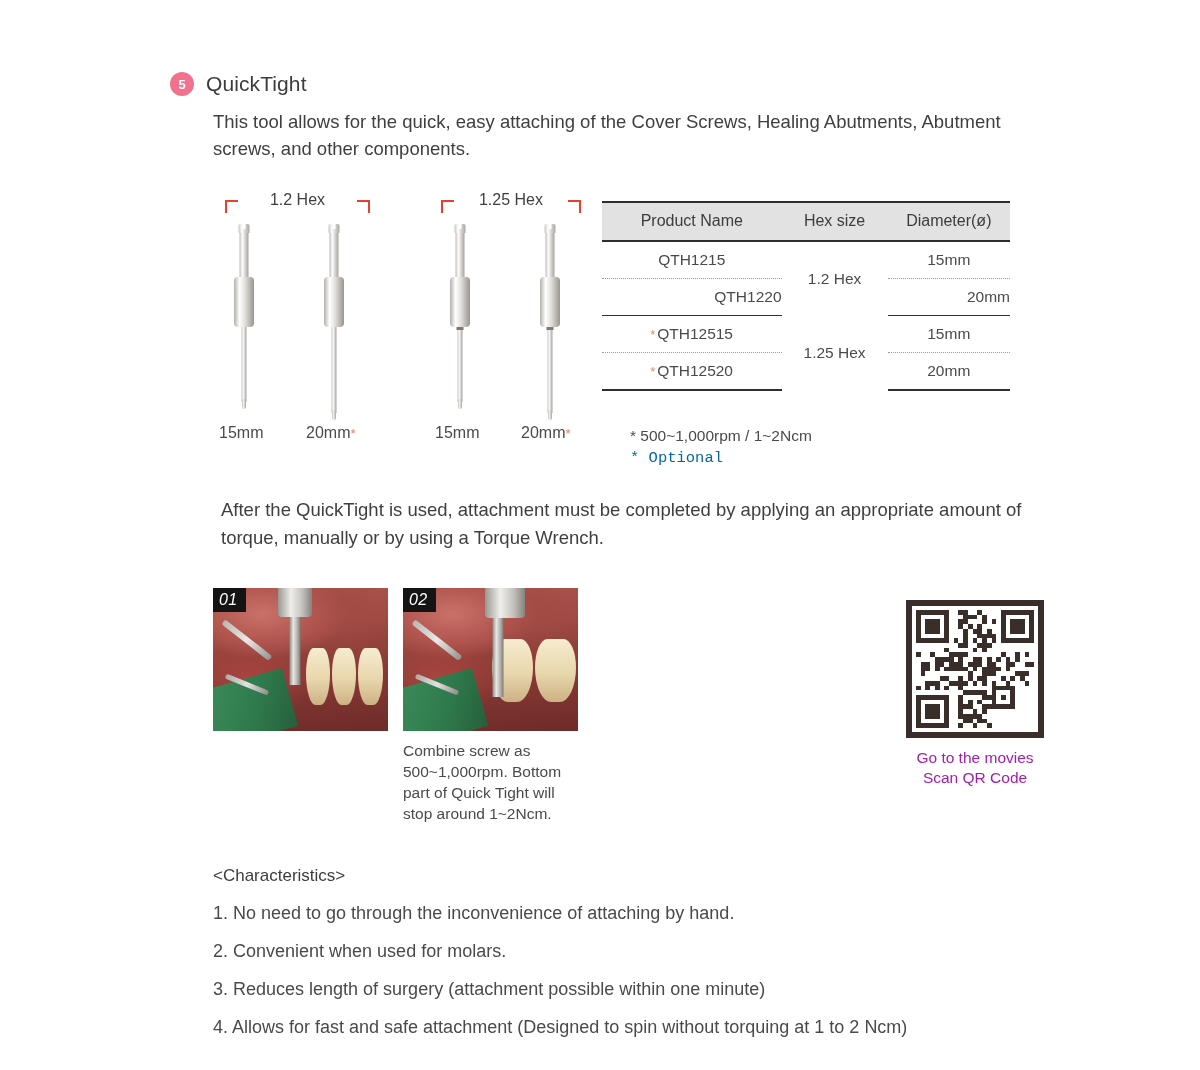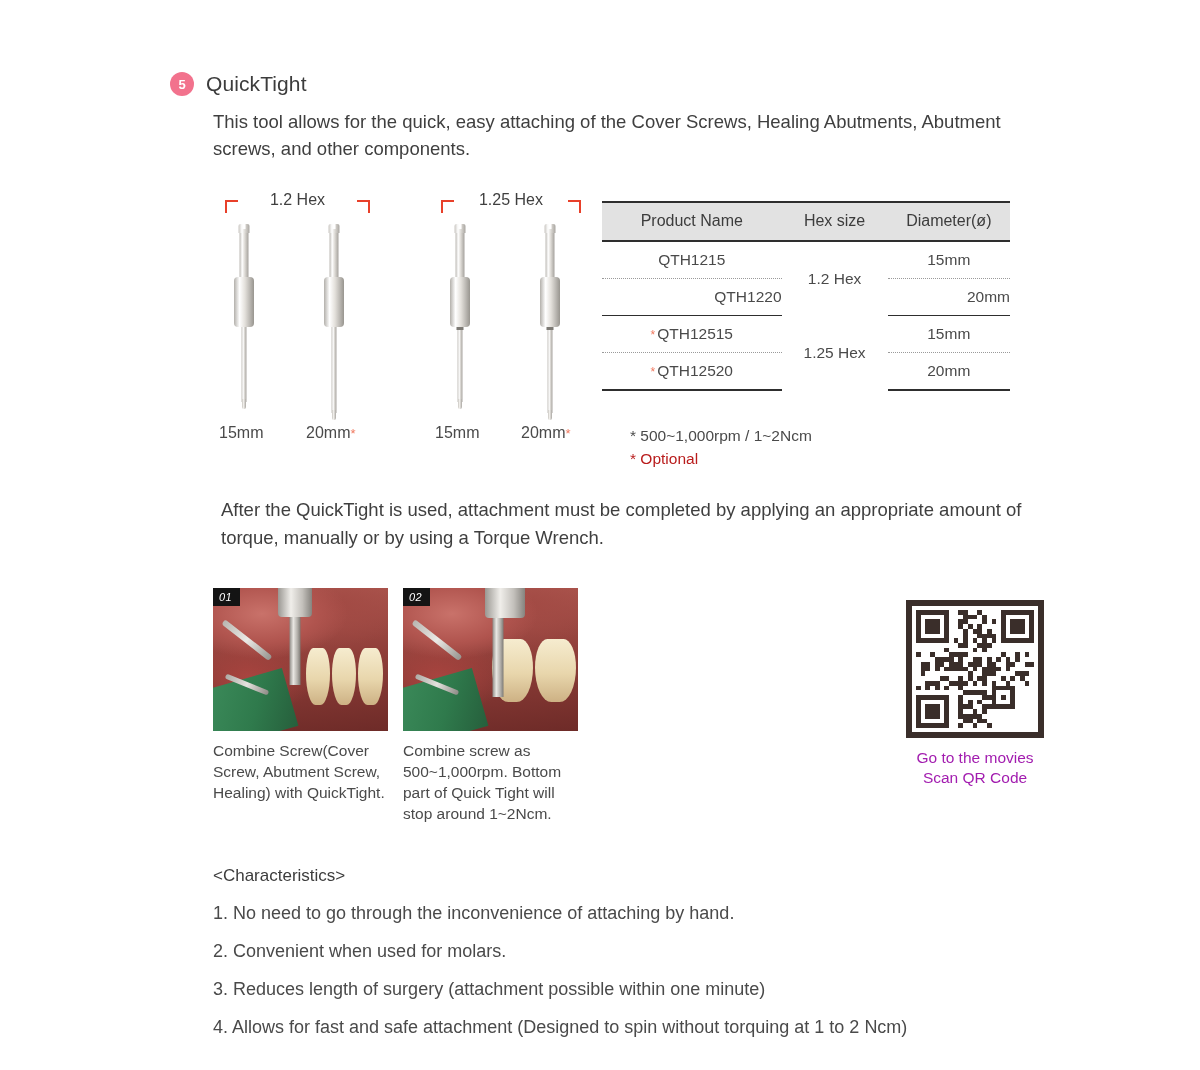--- a/index.html
+++ b/index.html
@@ -222,21 +222,21 @@
   .ptable td .ast { color: #f0795f; font-size: 12px; margin-right: 2px; }
 
   .tnotes {
     position: absolute;
     left: 630px;
     top: 424px;
     font-size: 15.5px;
     line-height: 23px;
   }
   .tnotes .n1 { color: #4a4a4a; }
-  .tnotes .n2 { color: #b91c1c; }
+  .tnotes .n2 { color: #0369a1; font-family: Liberation Mono, monospace; }
 
   
   .para2 {
     position: absolute;
     left: 221px;
     top: 496px;
     width: 815px;
     font-size: 18.5px;
     line-height: 28px;
     color: #3f3f3f;
@@ -320,21 +320,21 @@
     width: 26%; height: 5px;
     background: linear-gradient(90deg,#aeaba6,#e4e2de,#8e8b86);
     transform: rotate(22deg);
     border-radius: 3px;
   }
   .photo .badge {
     position: absolute;
     left: 0; top: 0;
     background: #141414;
     color: #ffffff;
-    font-size: 11px;
+    font-size: 16px;
     font-style: italic;
     padding: 3px 8px 3px 6px;
     letter-spacing: .4px;
     z-index: 5;
   }
   .caption {
     margin-top: 9px;
     font-size: 15.5px;
     line-height: 21px;
     color: #4a4a4a;
@@ -516,21 +516,20 @@
           <i></i>
           <i></i>
           <i></i>
         </span>
       <span class="retractor"></span>
       <span class="retractor2"></span>
       <span class="driver"></span>
       <span class="handpiece"></span>
       <span class="badge">01</span>
     </div>
-    <div class="caption">Combine Screw(Cover Screw, Abutment Screw, Healing) with QuickTight.</div>
   </div>
 
   <div class="photo-col c2">
     <div class="photo">
       <span class="tissue"></span>
       <span class="drape"></span>
       <span class="teeth" style="right:1%;top:36%;width:48%;height:44%;">
           <i></i>
           <i></i>
         </span>

